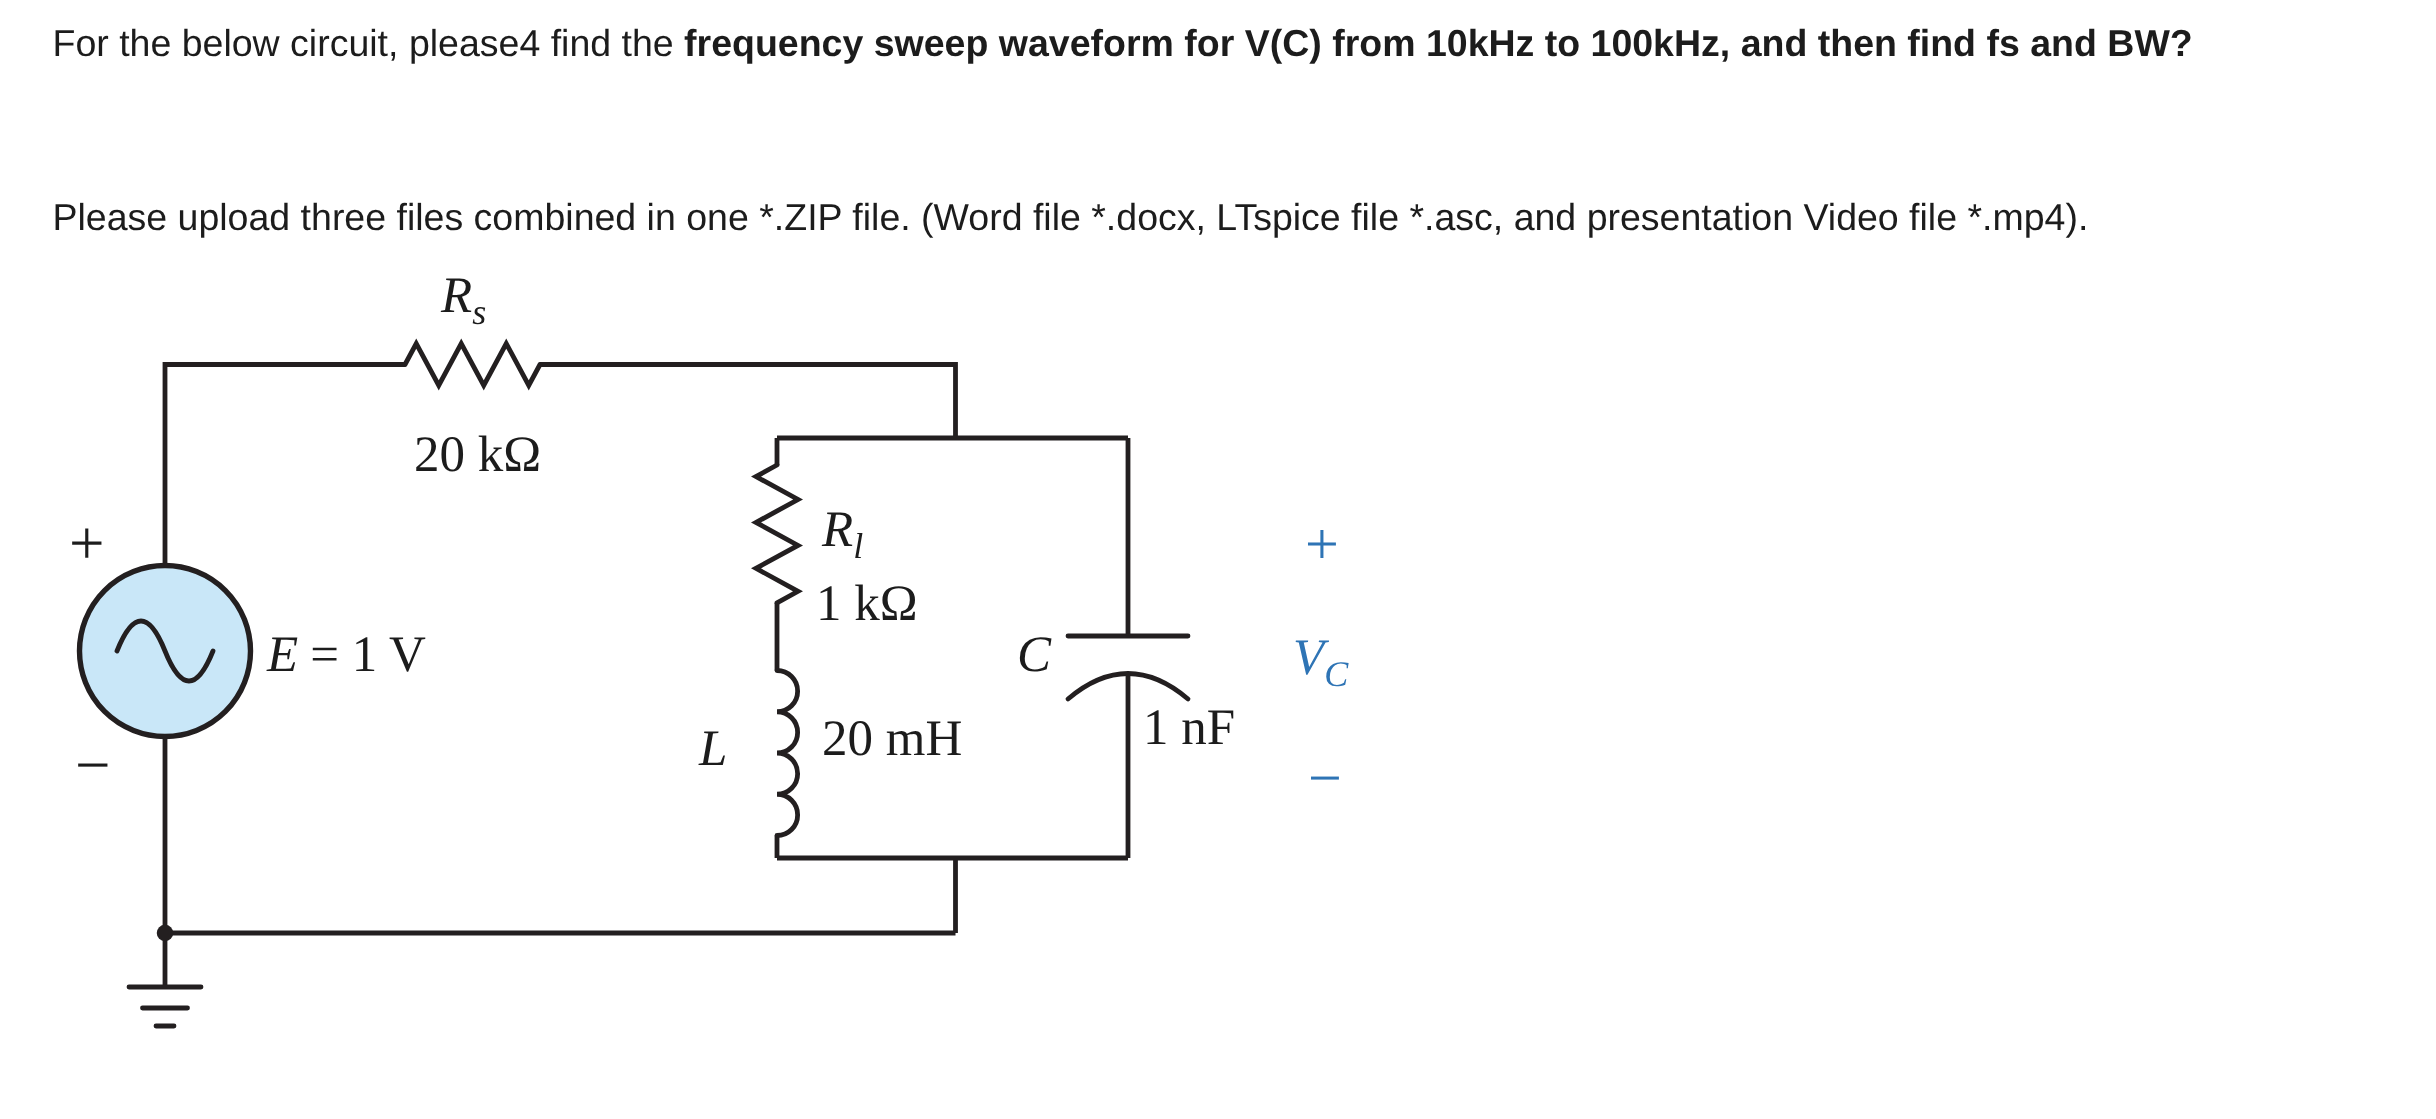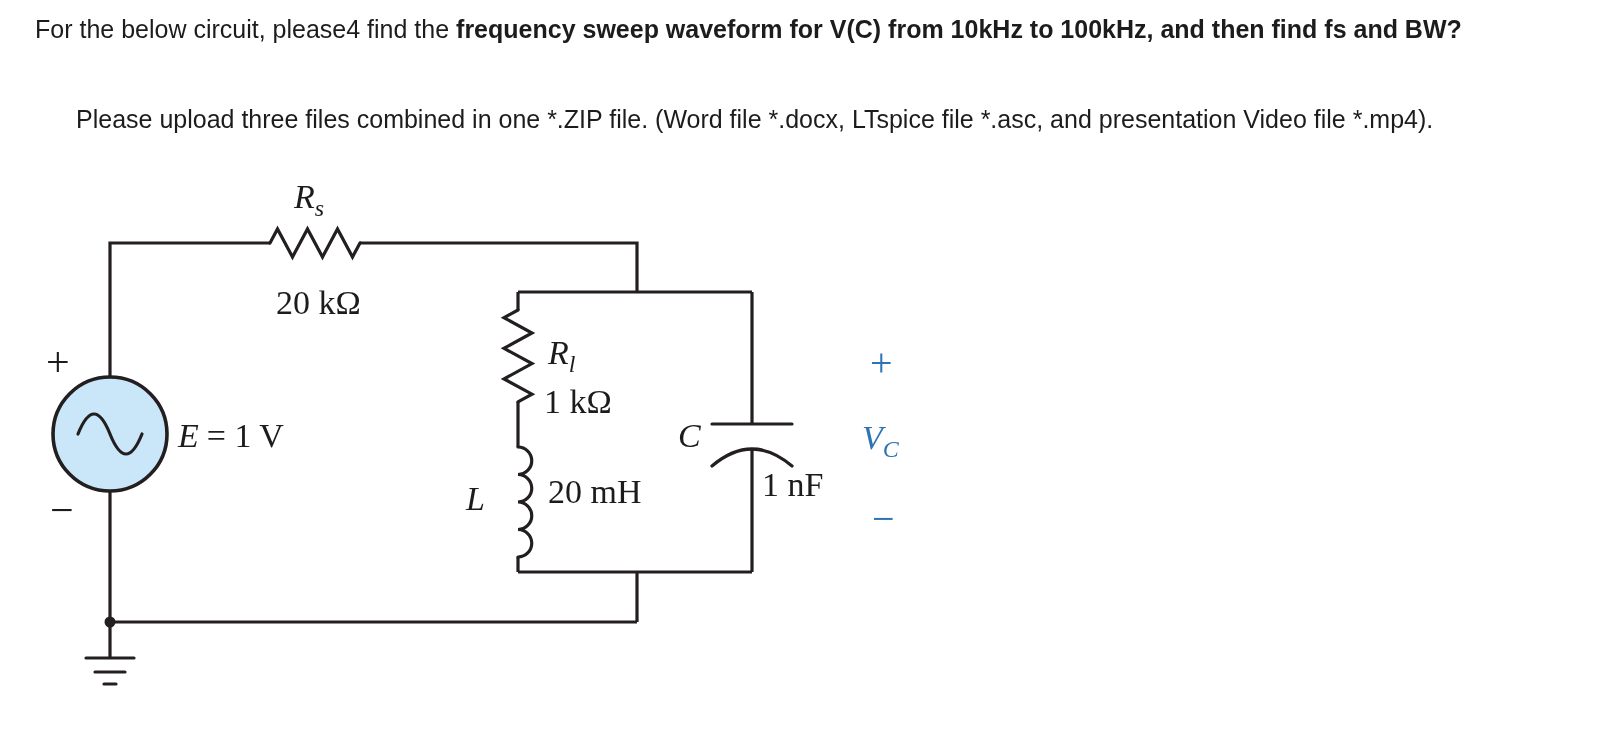--- a/index.html
+++ b/index.html
@@ -13,21 +13,21 @@
   .page { position:relative; width:1364px; height:746px; background:#ffffff; }
 
   .qtext {
     position:absolute; left:35px;
     font-size:25px; line-height:30px;
     white-space:nowrap;
     color:#1c1c1c;
   }
   .l1 { top:14px; }
   .l2 { top:73px; }
-  .l3 { top:104px;margin-left:41px; }
+  .l3 { top:130px; }
   .bold { font-weight:700; }
 
   svg.circuit { position:absolute; left:0; top:160px; }
 
   .wire {
     stroke:#231f20; stroke-width:3.2; fill:none;
     stroke-linecap:butt; stroke-linejoin:miter;
   }
   .symbol {
     stroke:#231f20; stroke-width:3.2; fill:none;

